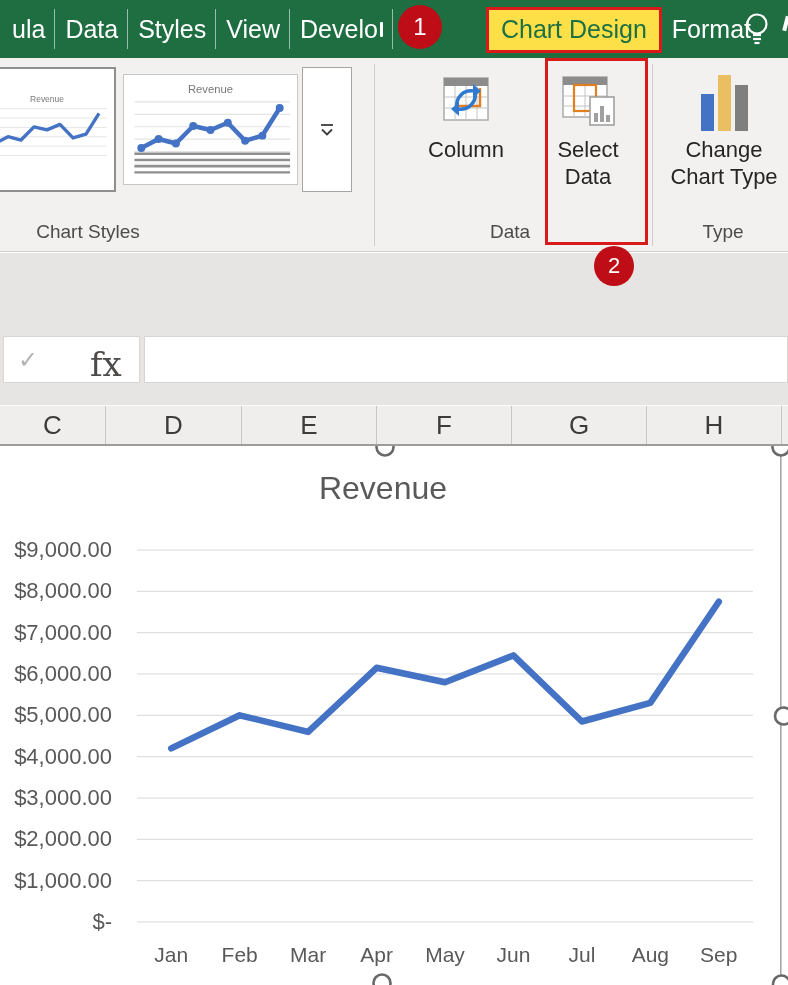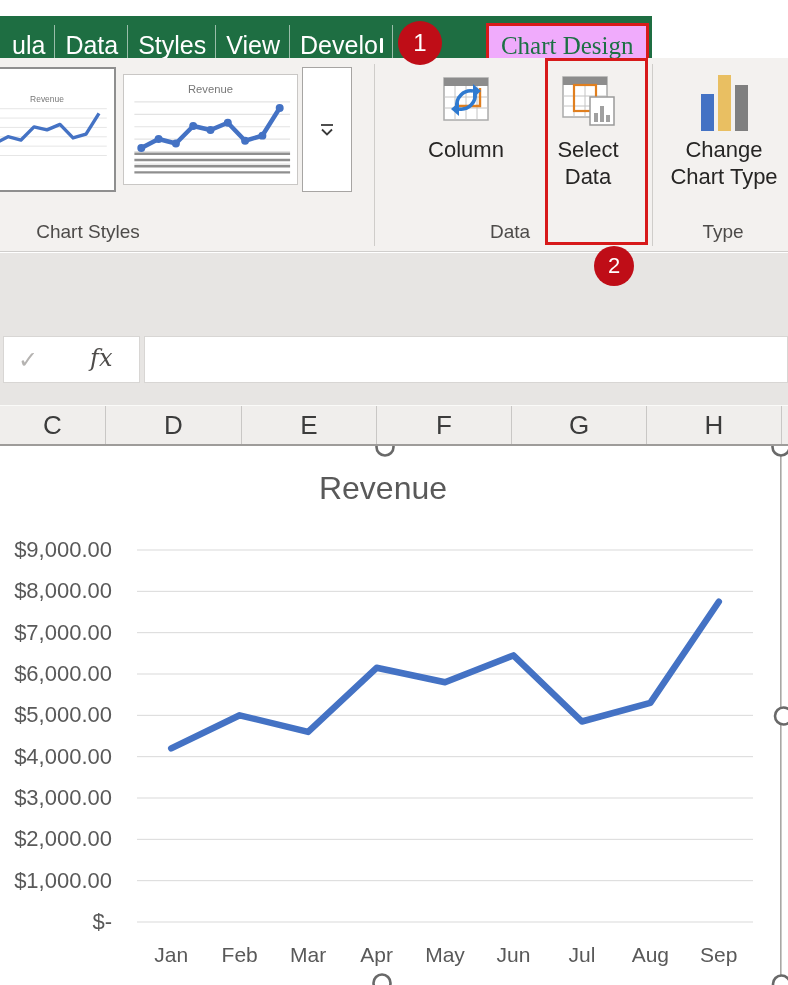--- a/index.html
+++ b/index.html
@@ -3,31 +3,31 @@
 <meta charset="utf-8">
 <style>
   * { margin:0; padding:0; box-sizing:border-box; }
   html,body { background:#fff; }
   #screen {
     position:relative; width:788px; height:985px; overflow:hidden;
     font-family:"Liberation Sans", sans-serif; background:#fff;
   }
   
   #tab-bar {
-    position:absolute; left:0; top:16px; width:652px; height:58px;
+    position:absolute; left:0; top:0; width:788px; height:58px;
     background:var(--green,#1e6e42); color:#fff; font-size:25px;
   }
   #tabs-flow { display:flex; align-items:stretch; height:58px; padding-left:2px; }
   .tab { position:relative; display:flex; align-items:center; padding:0 10px; white-space:nowrap; }
   .tab.sep::after { content:""; position:absolute; right:0; top:9px; bottom:9px; width:1px; background:rgba(255,255,255,.55); }
   .tab.help-gap { margin-right:55px; }
   .clip-stub { display:inline-block; width:3px; height:15px; background:#fff; margin-left:2px; border-radius:1px; }
   .tab.active {
-    background:#f0abfc; color:#1d7044; align-self:center; height:46px;
-    border:3px solid var(--redbox,#d71a1a); padding:0 12px; margin-top:1px;font-family:Liberation Serif, serif;
+    background:#fde047; color:#1d7044; align-self:center; height:46px;
+    border:3px solid var(--redbox,#d71a1a); padding:0 12px; margin-top:1px;
   }
   .badge { position:absolute; border-radius:50%; background:var(--redbadge,#bf0d17); color:#fff; text-align:center; z-index:9; }
   #badge-1 { left:398px; top:5px; width:44px; height:44px; line-height:44px; font-size:24px; }
   #badge-2 { left:594px; top:246px; width:40px; height:40px; line-height:40px; font-size:22px; }
   #bulb { position:absolute; left:742px; top:10px; width:30px; height:40px; }
   #edge-mark { position:absolute; left:784px; top:16px; width:4px; height:15px; background:#fff; transform:rotate(14deg); }
   
   #ribbon { position:absolute; left:0; top:58px; width:788px; height:194px; background:#f3f1ef; border-bottom:1px solid #d0cecc; }
   .thumb { position:absolute; background:#fff; overflow:hidden; }
   #thumb-1 { left:-22px; top:9px; width:138px; height:125px; border:2px solid #8f8f8f; padding:2px; }
@@ -46,21 +46,21 @@
   #btn-select { left:548px; width:80px; }
   #btn-change { left:658px; width:132px; }
   .btn-icon { height:72px; display:flex; align-items:flex-start; justify-content:center; padding-top:9px; }
   #select-box { position:absolute; left:545px; top:0; width:103px; height:187px; border:3px solid var(--redbox,#d71a1a); z-index:5; }
   .bars { display:flex; align-items:flex-end; height:58px; }
   .bars div { width:13px; margin:0 2px; }
   
   #mid-band { position:absolute; left:0; top:253px; width:788px; height:152px; background:#e7e5e3; }
   #fx-box { position:absolute; left:3px; top:83px; width:137px; height:47px; background:#fff; border:1px solid #d8d6d4; }
   #fx-check { position:absolute; left:14px; top:9px; font-size:24px; color:#b5b3b1; }
-  #fx-label { position:absolute; left:86px; top:7px; font-size:24px; color:#4e4c4a; font-style:italic; font-family:"DejaVu Serif", serif; }
+  #fx-label { position:absolute; left:86px; top:7px; font-size:34px; color:#4e4c4a; font-family:"DejaVu Serif", serif; }
   #formula-input { position:absolute; left:144px; top:83px; width:644px; height:47px; background:#fff; border:1px solid #d8d6d4;
                    font-size:20px; color:#333; padding:0 8px; outline:none; }
   #col-headers { position:absolute; left:0; top:405px; width:788px; height:41px; background:#f0eeec;
                  border-top:1px solid #fafaf8; border-bottom:2px solid #9e9c9a; display:flex; }
   .col-cell { text-align:center; font-size:26px; color:#3c3c3c; line-height:38px; border-left:1px solid #c9c7c5; }
   .col-cell:first-child { border-left:none; }
   
   #chart-region { position:absolute; left:0; top:446px; width:788px; height:539px; background:#fff; }
   #chart-title { position:absolute; left:0; top:24px; width:766px; text-align:center; font-size:32px; color:#595959; }
   #chart-svg { position:absolute; left:0; top:0; }

